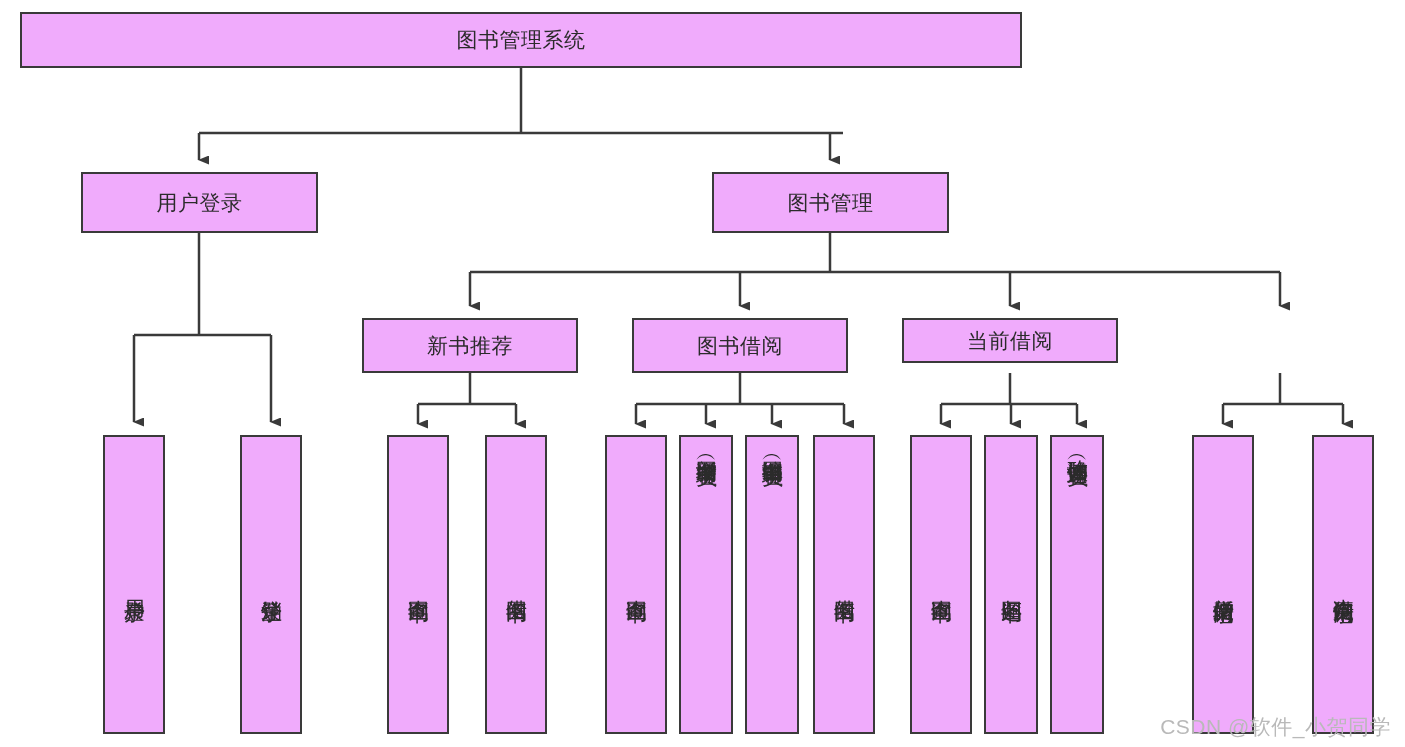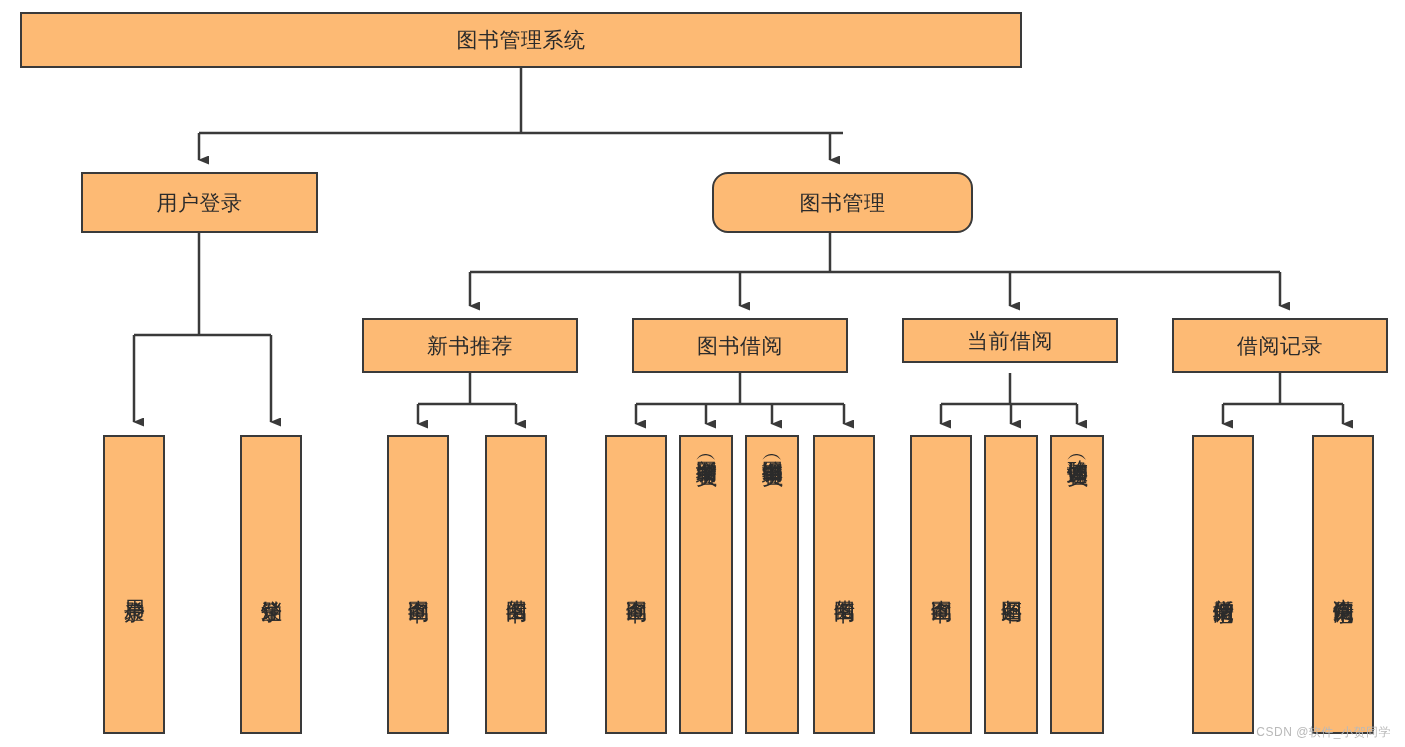--- a/index.html
+++ b/index.html
@@ -25,21 +25,21 @@
     position: absolute;
     left: 0;
     top: 0;
     width: 1405px;
     height: 747px;
     display: block;
   }
   .node-box {
     position: absolute;
     box-sizing: border-box;
-    background: #fdba74;
+    background: #f0abfc;
     border: 2px solid #3a3a3a;
     display: flex;
     align-items: center;
     justify-content: center;
     color: #2b2b2b;
   }
   .node-label-h {
     font-size: 21px;
     line-height: 1.1;
     white-space: nowrap;
@@ -59,21 +59,21 @@
     padding-top: 6px;
   }
   .leaf-box.centered {
     align-items: center;
     padding-top: 0;
   }
   #watermark {
     position: absolute;
     right: 14px;
     bottom: 6px;
-    font-size: 12px;
+    font-size: 21px;
     color: #b9b9b9;
     letter-spacing: 0.5px;
     white-space: nowrap;
     pointer-events: none;
     text-align: center;
   }
 </style>
 </head>
 <body>
 
@@ -142,39 +142,36 @@
   </svg>
 
   <div class="node-box" style="left:20px; top:12px; width:1002px; height:56px;">
     <span class="node-label-h">图书管理系统</span>
   </div>
 
   <div class="node-box" style="left:81px; top:172px; width:237px; height:61px;">
     <span class="node-label-h">用户登录</span>
   </div>
 
-  <div class="node-box" style="left:712px; top:172px; width:261px; height:61px;border-radius:16px;">
+  <div class="node-box" style="left:712px; top:172px; width:237px; height:61px;">
     <span class="node-label-h">图书管理</span>
   </div>
 
   <div class="node-box" style="left:632px; top:318px; width:216px; height:55px;">
     <span class="node-label-h">图书借阅</span>
   </div>
 
   <div class="node-box" style="left:362px; top:318px; width:216px; height:55px;">
     <span class="node-label-h">新书推荐</span>
   </div>
 
   <div class="node-box" style="left:902px; top:318px; width:216px; height:45px;">
     <span class="node-label-h">当前借阅</span>
   </div>
 
-  <div class="node-box" style="left:1172px; top:318px; width:216px; height:55px;">
-    <span class="node-label-h">借阅记录</span>
-  </div>
 
   <div class="node-box leaf-box centered" style="left:103px; top:435px; width:62px; height:299px;">
     <span class="node-label-v">用户登录</span>
   </div>
 
   <div class="node-box leaf-box centered" style="left:240px; top:435px; width:62px; height:299px;">
     <span class="node-label-v">注销登录</span>
   </div>
 
   <div class="node-box leaf-box centered" style="left:387px; top:435px; width:62px; height:299px;">

